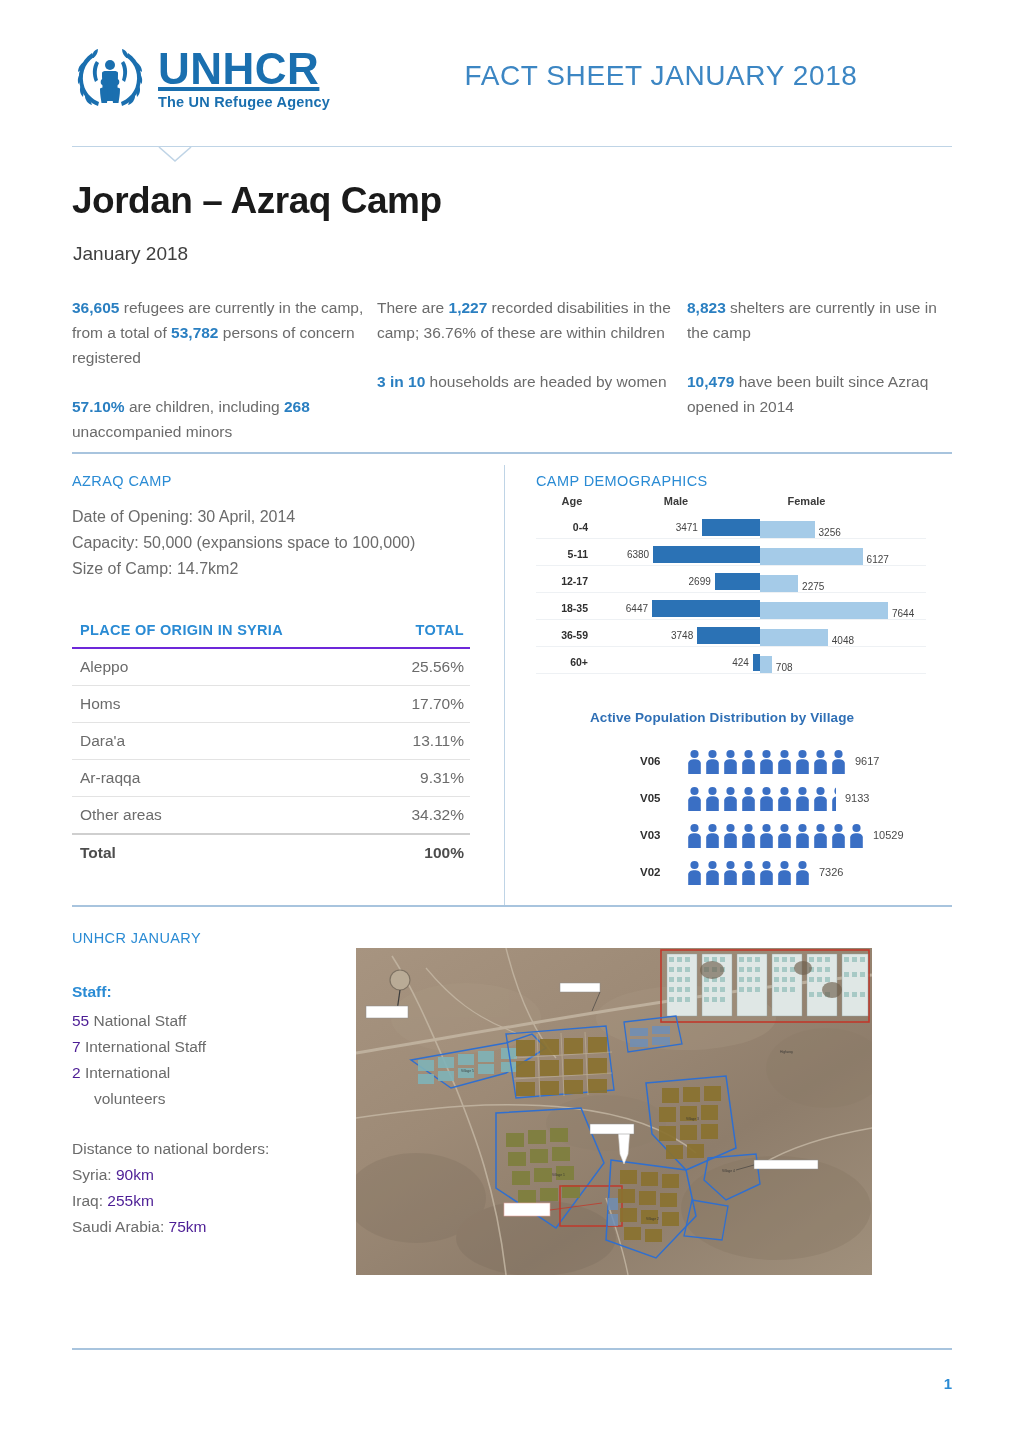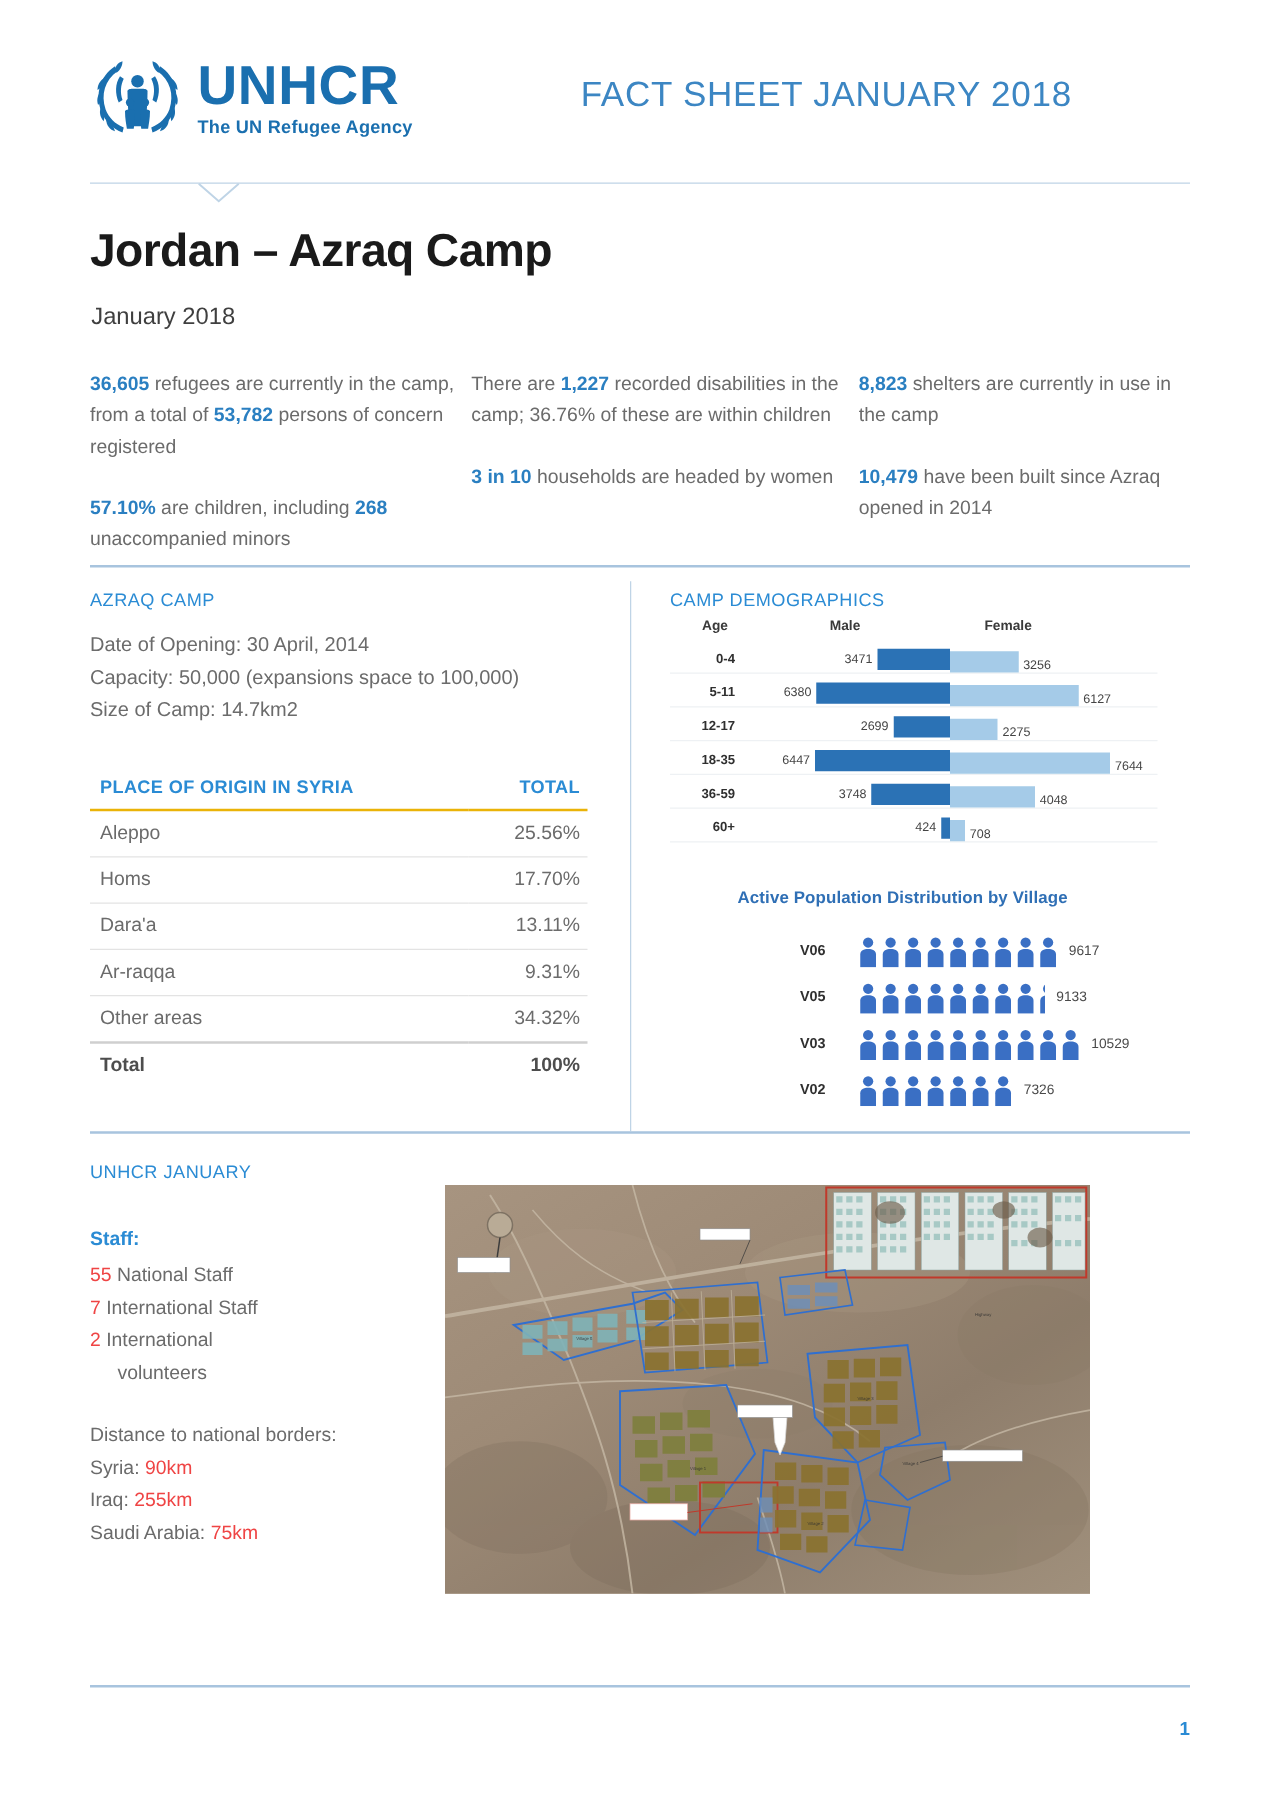--- a/index.html
+++ b/index.html
@@ -45,20 +45,21 @@
     flex-direction: column;
     justify-content: center;
     padding-top: 6px;
   }
   .logo-title {
     font-size: 44px;
     font-weight: bold;
     letter-spacing: 0.5px;
     color: #1a6faf;
     line-height: 1;
+    text-decoration: underline;
   }
   .logo-sub {
     font-size: 14.5px;
     font-weight: bold;
     color: #1a6faf;
     letter-spacing: 0.2px;
     margin-top: 3px;
   }
   .factsheet-title {
     flex: 1;
@@ -164,21 +165,21 @@
     line-height: 1.42;
   }
   .origin-table th.num { text-align: right; padding-right: 6px; }
   .origin-table td {
     font-size: 15.5px;
     color: #6b6b6b;
     padding: 9px 0 9px 8px;
     border-top: 1px solid #e3e3e3;
   }
   .origin-table td.num { text-align: right; padding-right: 6px; }
-  .origin-table tr.first td { border-top: 2px solid #eab308; }
+  .origin-table tr.first td { border-top: 2px solid #6d28d9; }
   .origin-table tr.total td {
     border-top: 2px solid #cfcfcf;
     font-weight: bold;
     color: #4d4d4d;
   }
 
   
   .vdiv {
     position: absolute;
     width: 1px;
@@ -318,21 +319,21 @@
   .staff-lines .ind { padding-left: 22px; }
   .border-lines {
     position: absolute;
     left: 72px;
     top: 1136px;
     font-size: 15.5px;
     line-height: 1.68;
     color: #6b6b6b;
     width: 215px;
   }
-  span.bl { color: #ef4444; }
+  span.bl { color: #4c1d95; }
 
   
   .mapwrap {
     position: absolute;
     left: 356px;
     top: 948px;
     width: 516px;
     height: 327px;
     overflow: hidden;
     background: #9e8b76;

